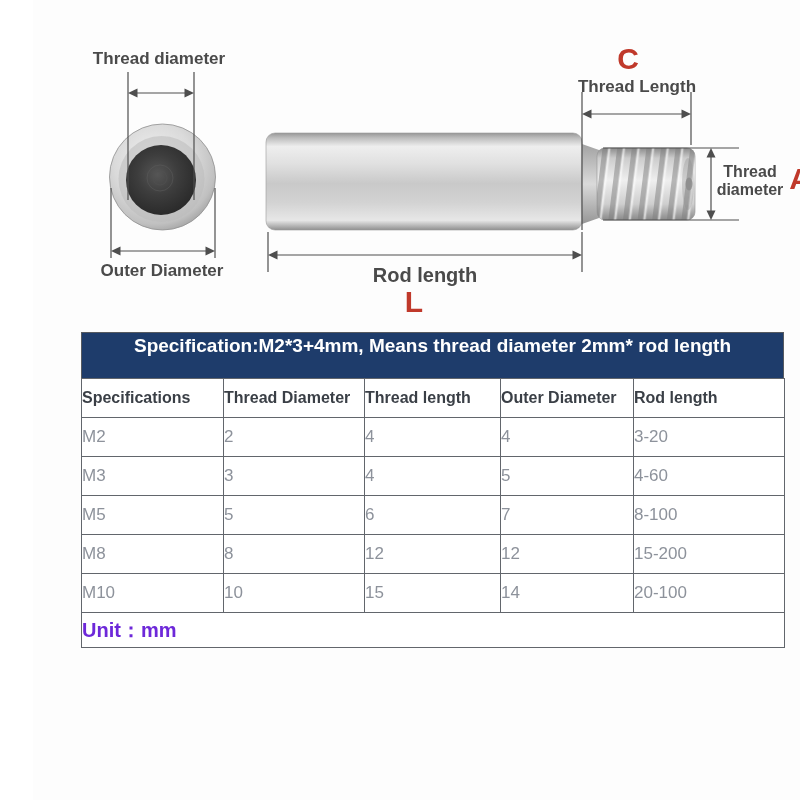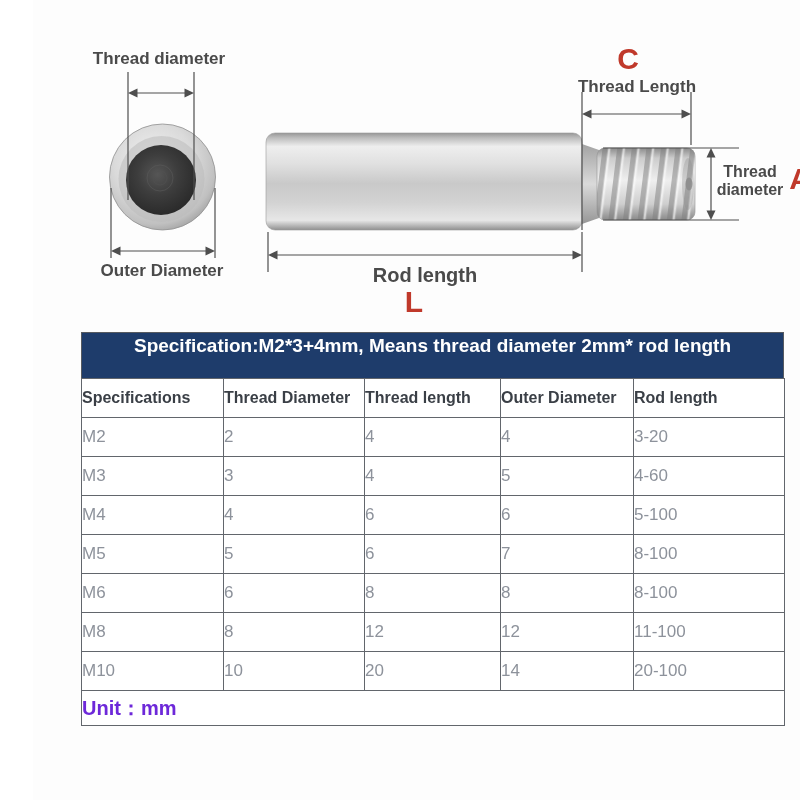--- a/index.html
+++ b/index.html
@@ -191,51 +191,37 @@
             <td>3-20</td>
           </tr>
           <tr>
             <td>M3</td>
             <td>3</td>
             <td>4</td>
             <td>5</td>
             <td>4-60</td>
           </tr>
           <tr>
-            <td>M4</td>
-            <td>4</td>
-            <td>6</td>
-            <td>6</td>
-            <td>5-100</td>
-          </tr>
-          <tr>
             <td>M5</td>
             <td>5</td>
             <td>6</td>
             <td>7</td>
             <td>8-100</td>
           </tr>
           <tr>
-            <td>M6</td>
-            <td>6</td>
-            <td>8</td>
-            <td>8</td>
-            <td>8-100</td>
-          </tr>
-          <tr>
             <td>M8</td>
             <td>8</td>
             <td>12</td>
             <td>12</td>
-            <td>11-100</td>
+            <td>15-200</td>
           </tr>
           <tr>
             <td>M10</td>
             <td>10</td>
-            <td>20</td>
+            <td>15</td>
             <td>14</td>
             <td>20-100</td>
           </tr>
         </tbody>
       <tfoot>
         <tr>
           <td colspan="5">Unit：mm</td>
         </tr>
       </tfoot>
     </table>

